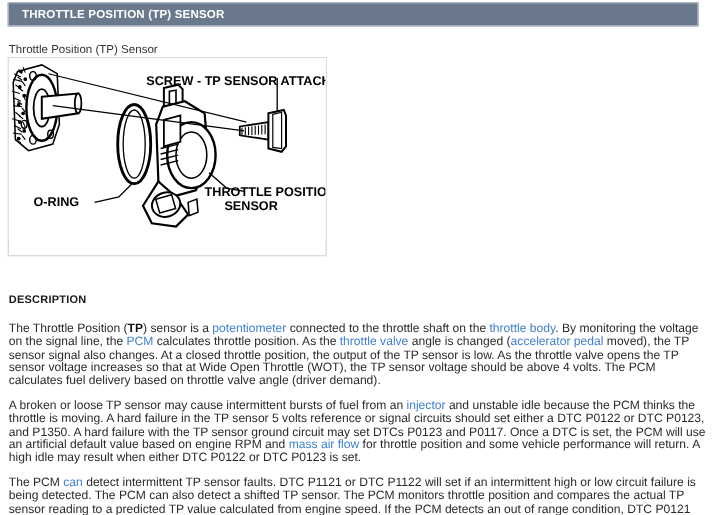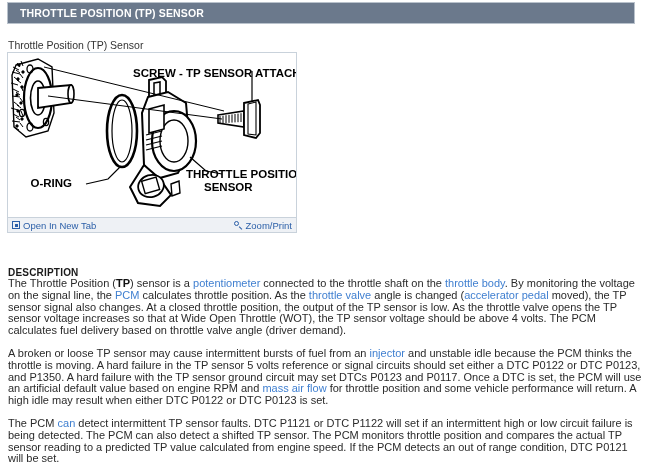--- a/index.html
+++ b/index.html
@@ -143,21 +143,21 @@
     position: absolute;
     left: 8px;
     top: 267px;
     width: 634px;
   }
   .desc-head {
     font-size: 10px;
     font-weight: bold;
     color: #1a1a1a;
     letter-spacing: 0.2px;
-    margin-bottom: 0;
+    margin-bottom: 16px;
   }
   .desc-p {
     font-size: 11px;
     line-height: 11.8px;
     color: #2a2a2a;
     margin: 0 0 11px 0;
     text-align: left;
   }
   .desc-p a {
     color: #3f7fd0;
@@ -255,30 +255,20 @@
         </g>
       </g>
 
       <text x="125" y="24" font-family="Liberation Sans, sans-serif" font-size="11.5" font-weight="bold" fill="#000">SCREW - TP SENSOR ATTACHING</text>
       <text x="64" y="134" font-family="Liberation Sans, sans-serif" font-size="11.5" font-weight="bold" fill="#000" text-anchor="end">O-RING</text>
       <text x="178" y="125" font-family="Liberation Sans, sans-serif" font-size="11.5" font-weight="bold" fill="#000">THROTTLE POSITION</text>
       <text x="196" y="138" font-family="Liberation Sans, sans-serif" font-size="11.5" font-weight="bold" fill="#000">SENSOR</text>
     </svg>
   </div>
 
-  <div class="image-toolbar">
-    <div class="tb-link">
-      <span class="icon-newtab"></span>
-      <span class="lbl">Open In New Tab</span>
-    </div>
-    <div class="tb-link">
-      <span class="icon-magnifier"></span>
-      <span class="lbl">Zoom/Print</span>
-    </div>
-  </div>
 </div>
 
 <div class="desc-wrap">
   <div class="desc-head">DESCRIPTION</div>
   <div id="desc-paras">
       <p class="desc-p"><span>The Throttle Position (</span><b>TP</b><span>) sensor is a </span><a href="#">potentiometer</a><span> connected to the throttle shaft on the </span><a href="#">throttle body</a><span>. By monitoring the voltage on the signal line, the </span><a href="#">PCM</a><span> calculates throttle position. As the </span><a href="#">throttle valve</a><span> angle is changed (</span><a href="#">accelerator pedal</a><span> moved), the TP sensor signal also changes. At a closed throttle position, the output of the TP sensor is low. As the throttle valve opens the TP sensor voltage increases so that at Wide Open Throttle (WOT), the TP sensor voltage should be above 4 volts. The PCM calculates fuel delivery based on throttle valve angle (driver demand).</span></p>
       <p class="desc-p"><span>A broken or loose TP sensor may cause intermittent bursts of fuel from an </span><a href="#">injector</a><span> and unstable idle because the PCM thinks the throttle is moving. A hard failure in the TP sensor 5 volts reference or signal circuits should set either a DTC P0122 or DTC P0123, and P1350. A hard failure with the TP sensor ground circuit may set DTCs P0123 and P0117. Once a DTC is set, the PCM will use an artificial default value based on engine RPM and </span><a href="#">mass air flow</a><span> for throttle position and some vehicle performance will return. A high idle may result when either DTC P0122 or DTC P0123 is set.</span></p>
       <p class="desc-p"><span>The PCM </span><a href="#">can</a><span> detect intermittent TP sensor faults. DTC P1121 or DTC P1122 will set if an intermittent high or low circuit failure is being detected. The PCM can also detect a shifted TP sensor. The PCM monitors throttle position and compares the actual TP sensor reading to a predicted TP value calculated from engine speed. If the PCM detects an out of range condition, DTC P0121 will be set.</span></p>
     </div>
 </div>

